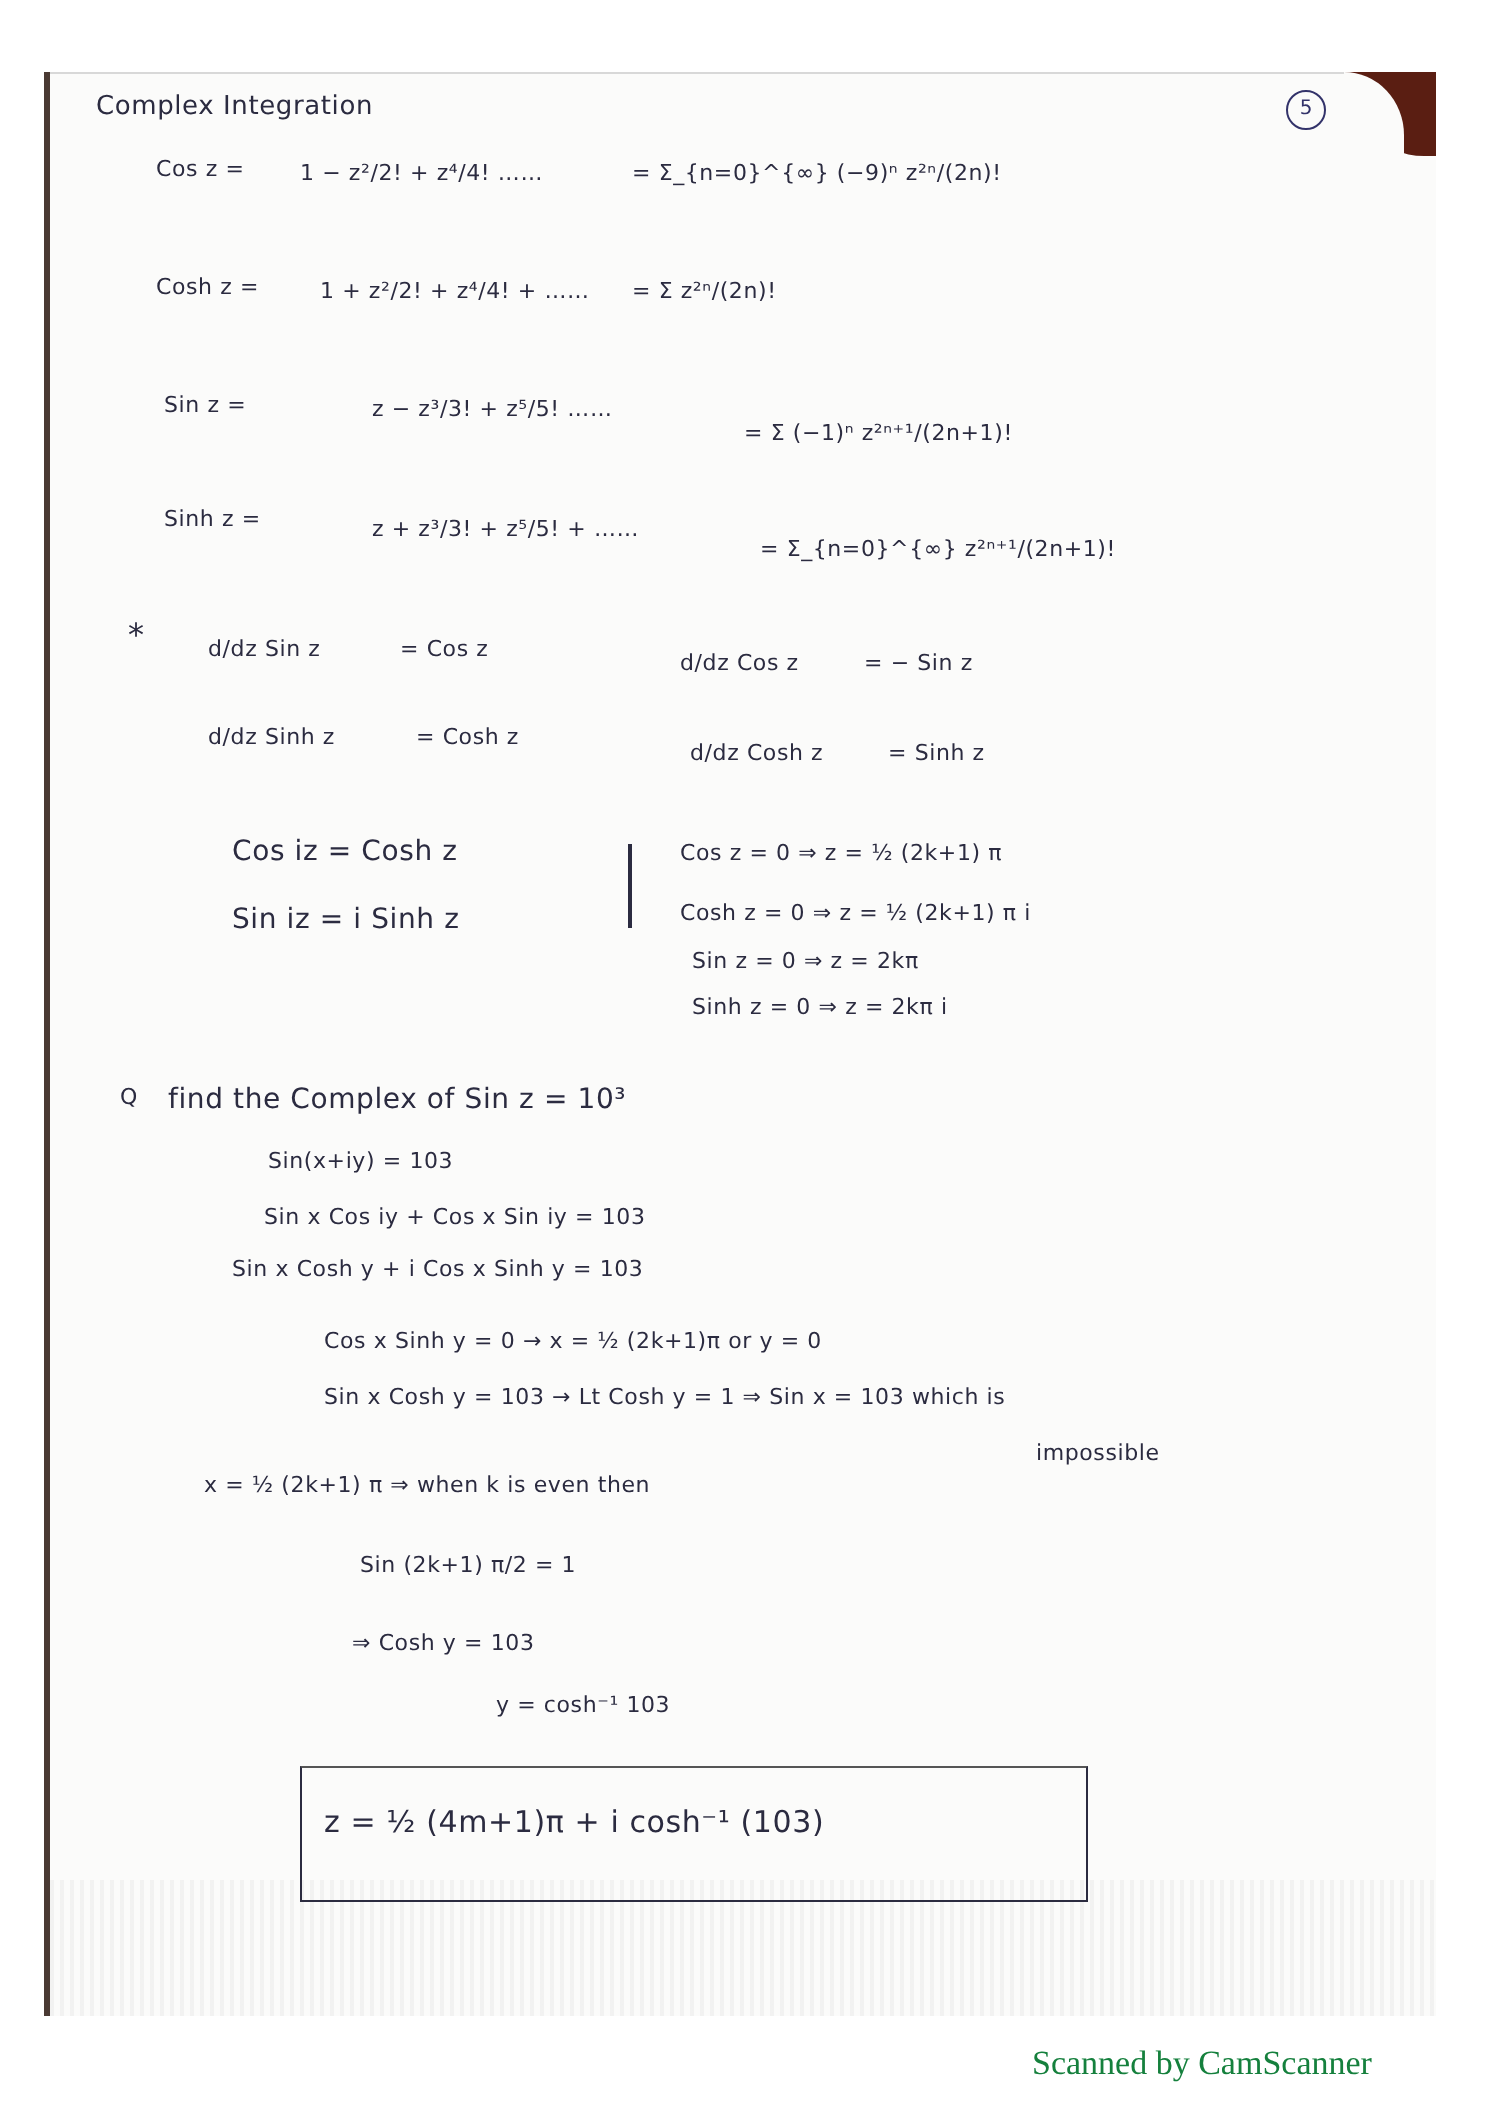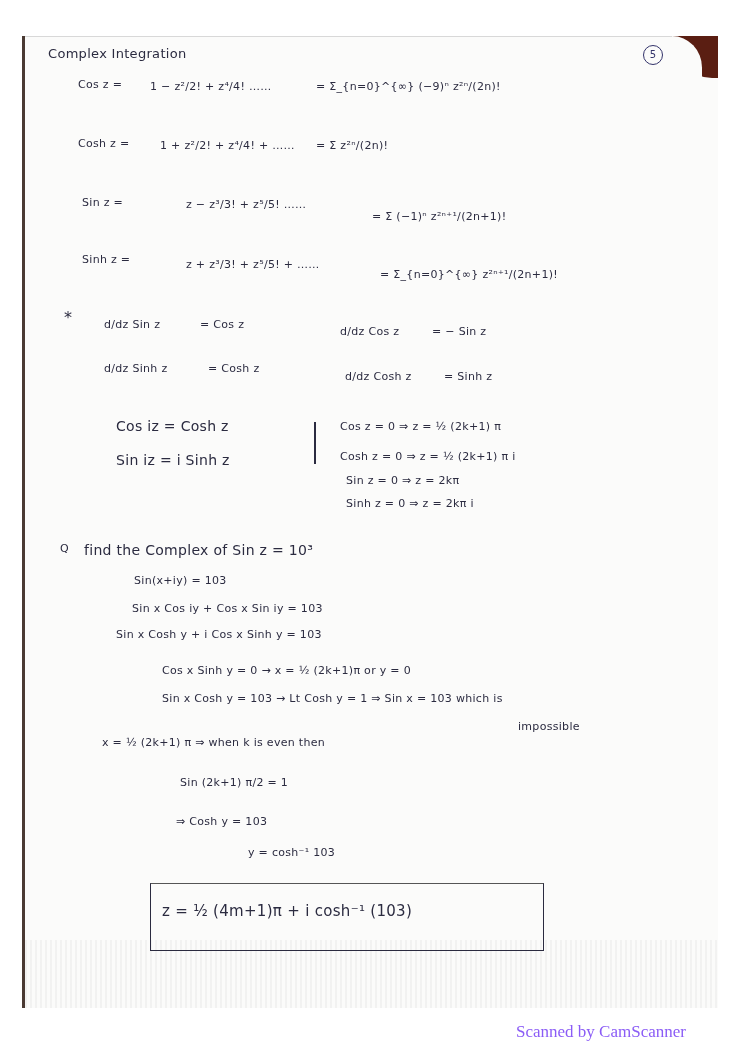--- a/index.html
+++ b/index.html
@@ -9,21 +9,21 @@
   .page-top-line { position: absolute; left: 25px; top: 36px; width: 660px; height: 1px; background: #d8d8d8; }
   .corner-fold { position: absolute; left: 672px; top: 36px; width: 46px; height: 42px; background: #5a1e12; border-bottom-left-radius: 40px 42px; }
   .corner-fold-inner { position: absolute; left: 672px; top: 36px; width: 30px; height: 42px; background: #fbfbfa; border-top-right-radius: 40px 42px; }
   .grain { position: absolute; left: 25px; top: 940px; width: 693px; height: 68px; background: repeating-linear-gradient(90deg, rgba(190,190,190,0.15) 0 2px, rgba(255,255,255,0) 2px 5px); }
   .hw { position: absolute; white-space: nowrap; font-family: "DejaVu Sans", sans-serif; color: #2b2b40; font-size: 11px; letter-spacing: 0.3px; }
   .title { font-size: 13px; }
   .page-num { position: absolute; left: 643px; top: 45px; width: 18px; height: 18px; border: 1.4px solid #33336a; border-radius: 50%; font-size: 10px; text-align: center; line-height: 18px; color: #33336a; }
   .divider-v { position: absolute; left: 314px; top: 422px; width: 1.5px; height: 42px; background: #2b2b40; }
   .answer-box { position: absolute; left: 150px; top: 883px; width: 392px; height: 66px; border: 1.6px solid #2b2b40; border-top-color: #555; }
   .answer-text { position: absolute; left: 162px; top: 902px; font-size: 15px; }
-  .footer { position: absolute; left: 516px; top: 1022px; font-family: "Liberation Serif", serif; font-size: 17px; color: #8b5cf6; white-space: nowrap; }
+  .footer { position: absolute; left: 516px; top: 1022px; font-family: "Liberation Serif", serif; font-size: 17px; color: #15803d; white-space: nowrap; }
 </style>
 </head>
 <body>
 
 <div class="page"></div>
 <div class="page-border-left"></div>
 <div class="page-top-line"></div>
 <div class="corner-fold"></div>
 <div class="corner-fold-inner"></div>
 <div class="grain"></div>

